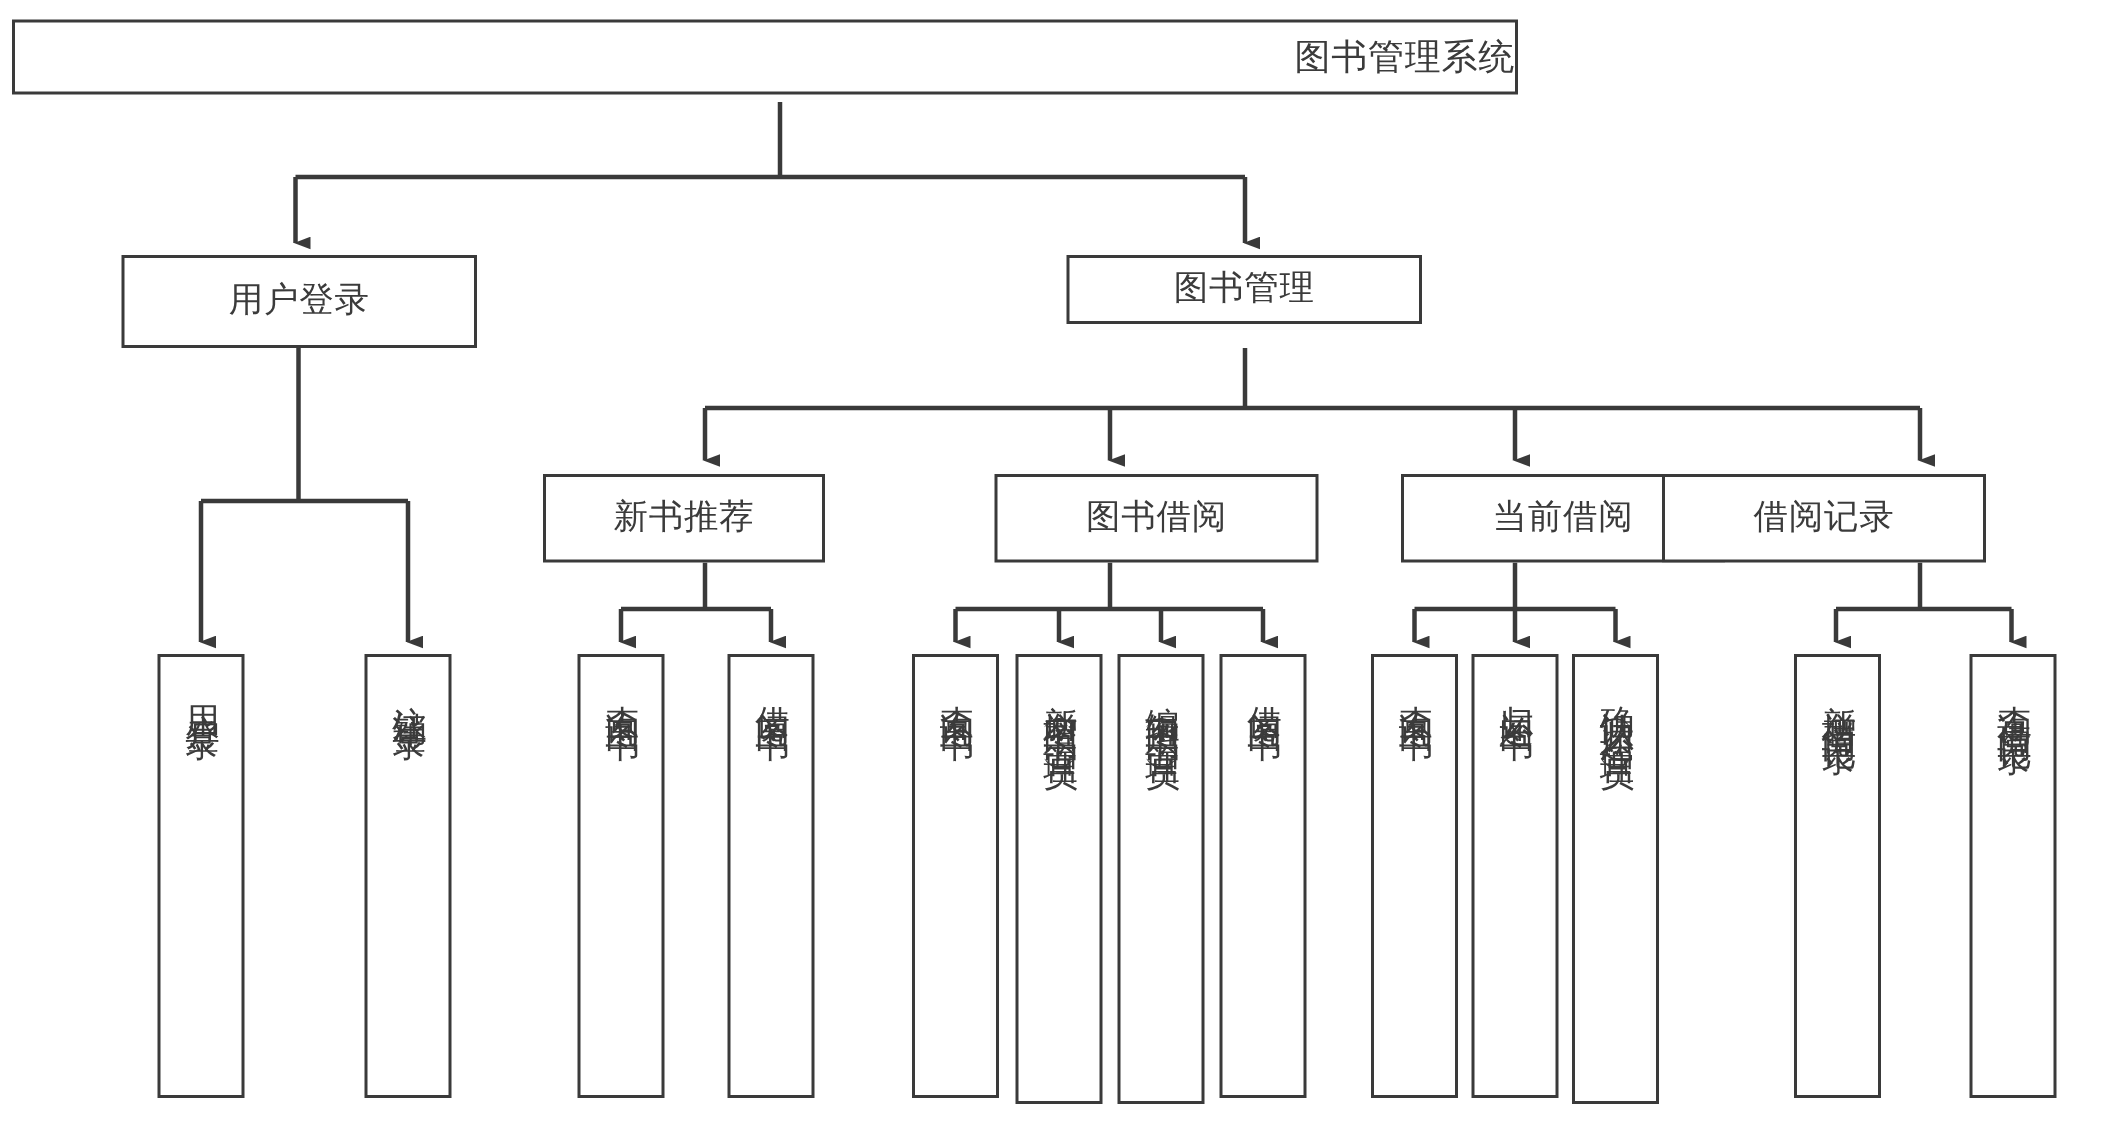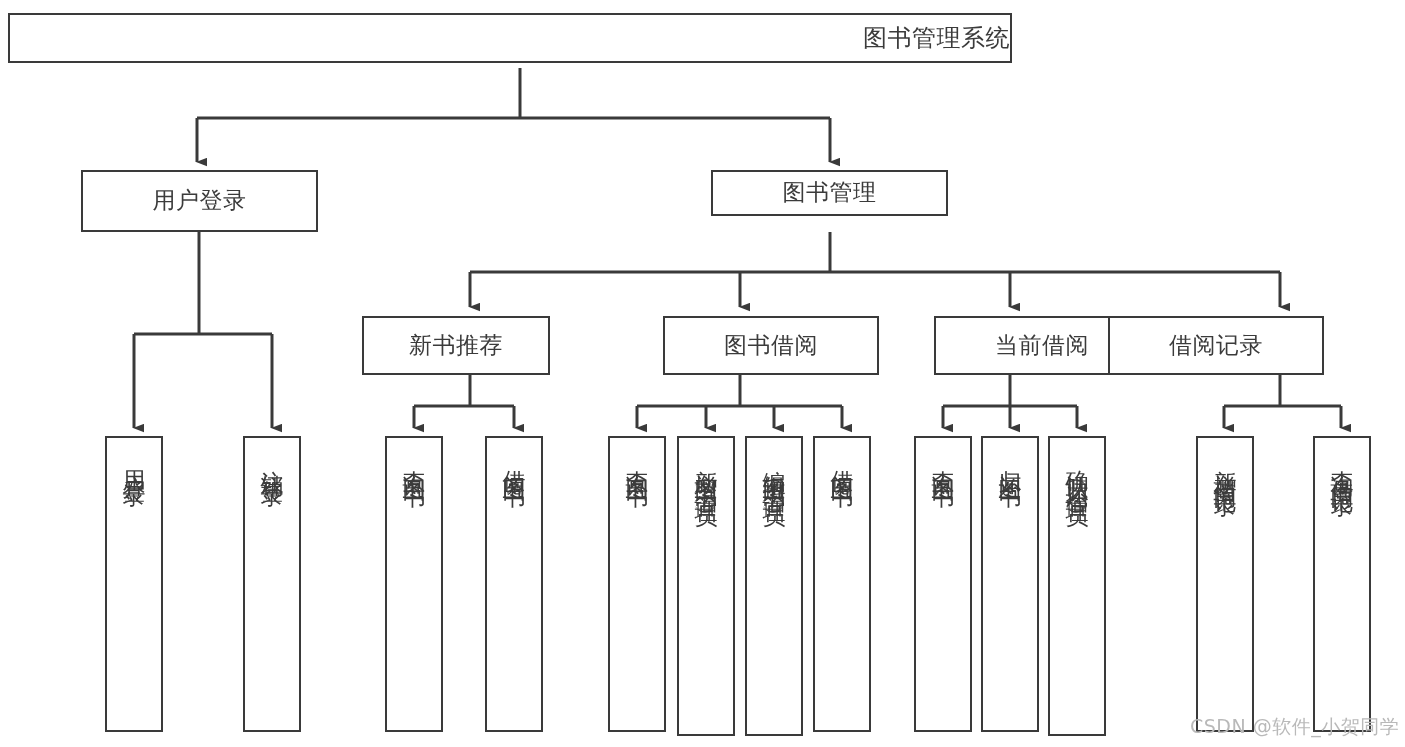--- a/index.html
+++ b/index.html
@@ -204,15 +204,14 @@
   </div>
 
   <div class="node vertical" style="left:1196px; top:436px; width:58px; height:296px;">
     <span class="node-label">新增借阅记录</span>
   </div>
 
   <div class="node vertical" style="left:1313px; top:436px; width:58px; height:296px;">
     <span class="node-label">查询借阅记录</span>
   </div>
 
-  <div id="watermark">CSDN @软件_小贺同学</div>
 
 </div>
 
 </body></html>

